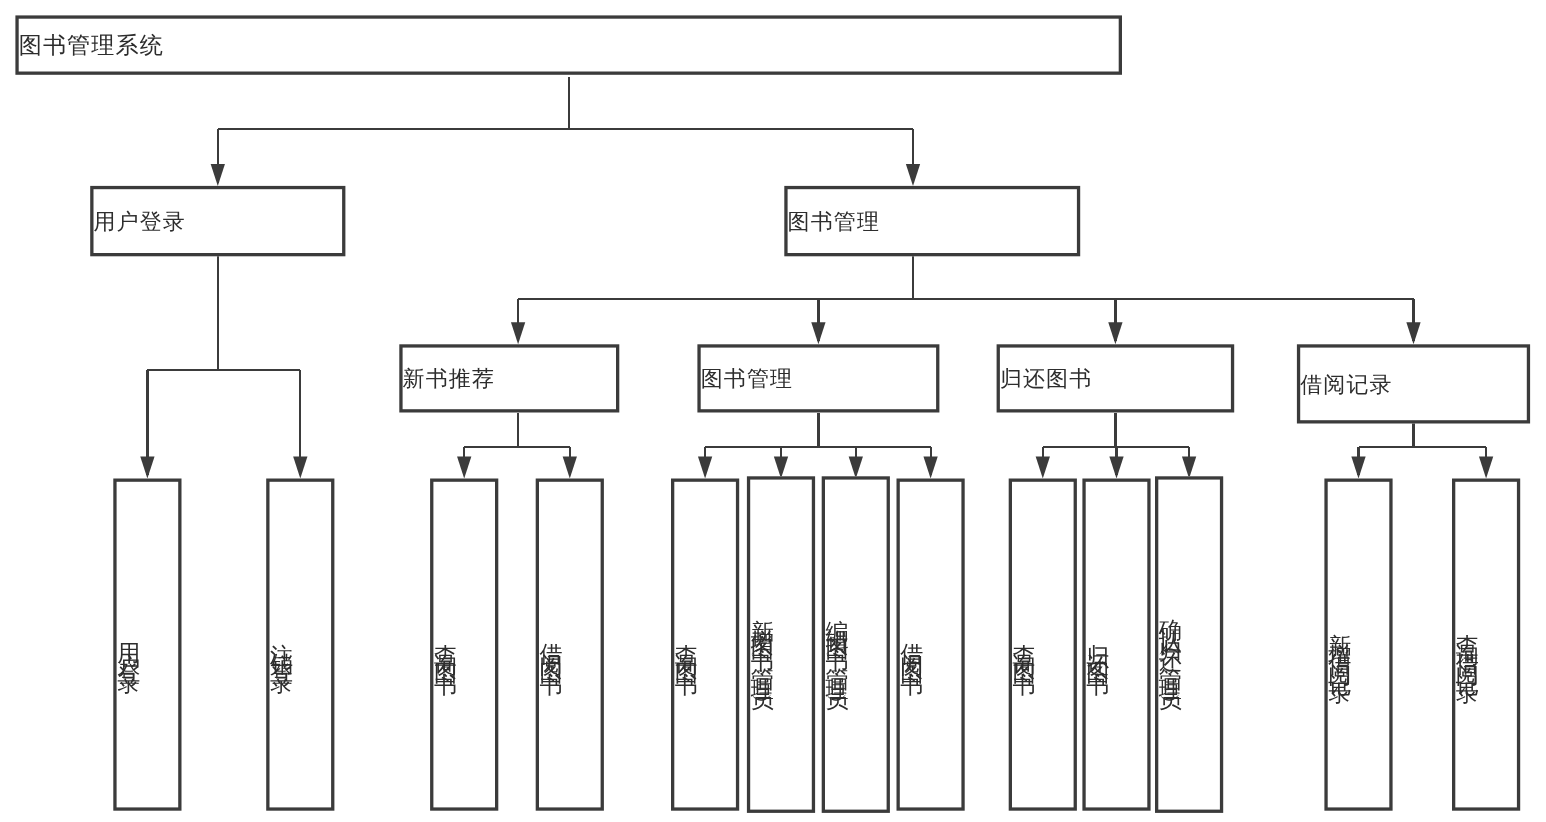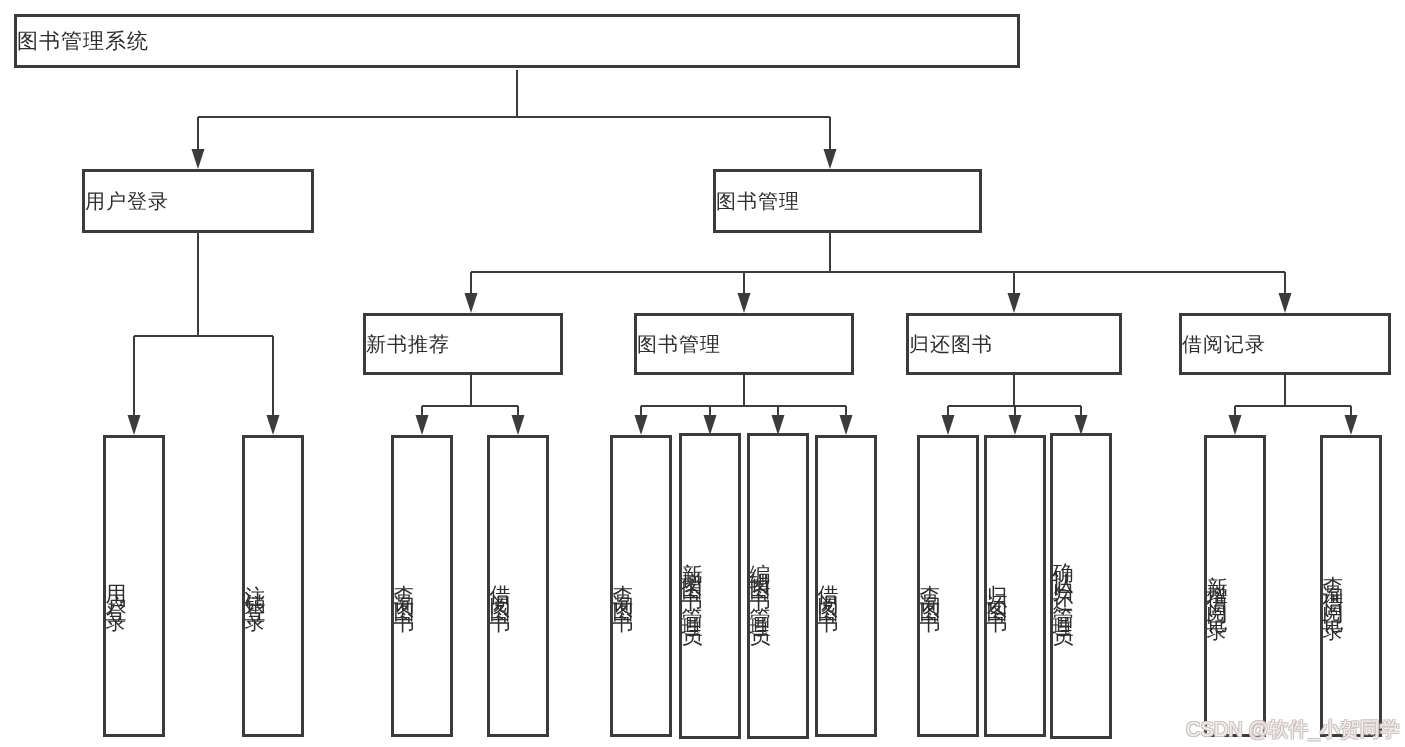--- a/index.html
+++ b/index.html
@@ -81,21 +81,21 @@
 
   <div class="node h" style="left:363px;top:313px;width:200px;height:62px">
     <span>新书推荐</span>
   </div>
   <div class="node h" style="left:634px;top:313px;width:220px;height:62px">
     <span>图书管理</span>
   </div>
   <div class="node h" style="left:906px;top:313px;width:216px;height:62px">
     <span>归还图书</span>
   </div>
-  <div class="node h" style="left:1179px;top:313px;width:212px;height:62px">
+  <div class="node h" style="left:1179px;top:313px;width:212px;height:72px">
     <span>借阅记录</span>
   </div>
 
   <div class="node leaf" style="left:103px;top:435px;width:62px;height:302px">
     <span>用户登录</span>
   </div>
   <div class="node leaf" style="left:242px;top:435px;width:62px;height:302px">
     <span>注销登录</span>
   </div>
 
@@ -129,15 +129,14 @@
     <span>确认归还（管理员）</span>
   </div>
 
   <div class="node leaf" style="left:1204px;top:435px;width:62px;height:302px">
     <span>新增借阅记录</span>
   </div>
   <div class="node leaf" style="left:1320px;top:435px;width:62px;height:302px">
     <span>查询借阅记录</span>
   </div>
 
-  <div class="wm">CSDN @软件_小贺同学</div>
 
 </div>
 
 </body></html>

